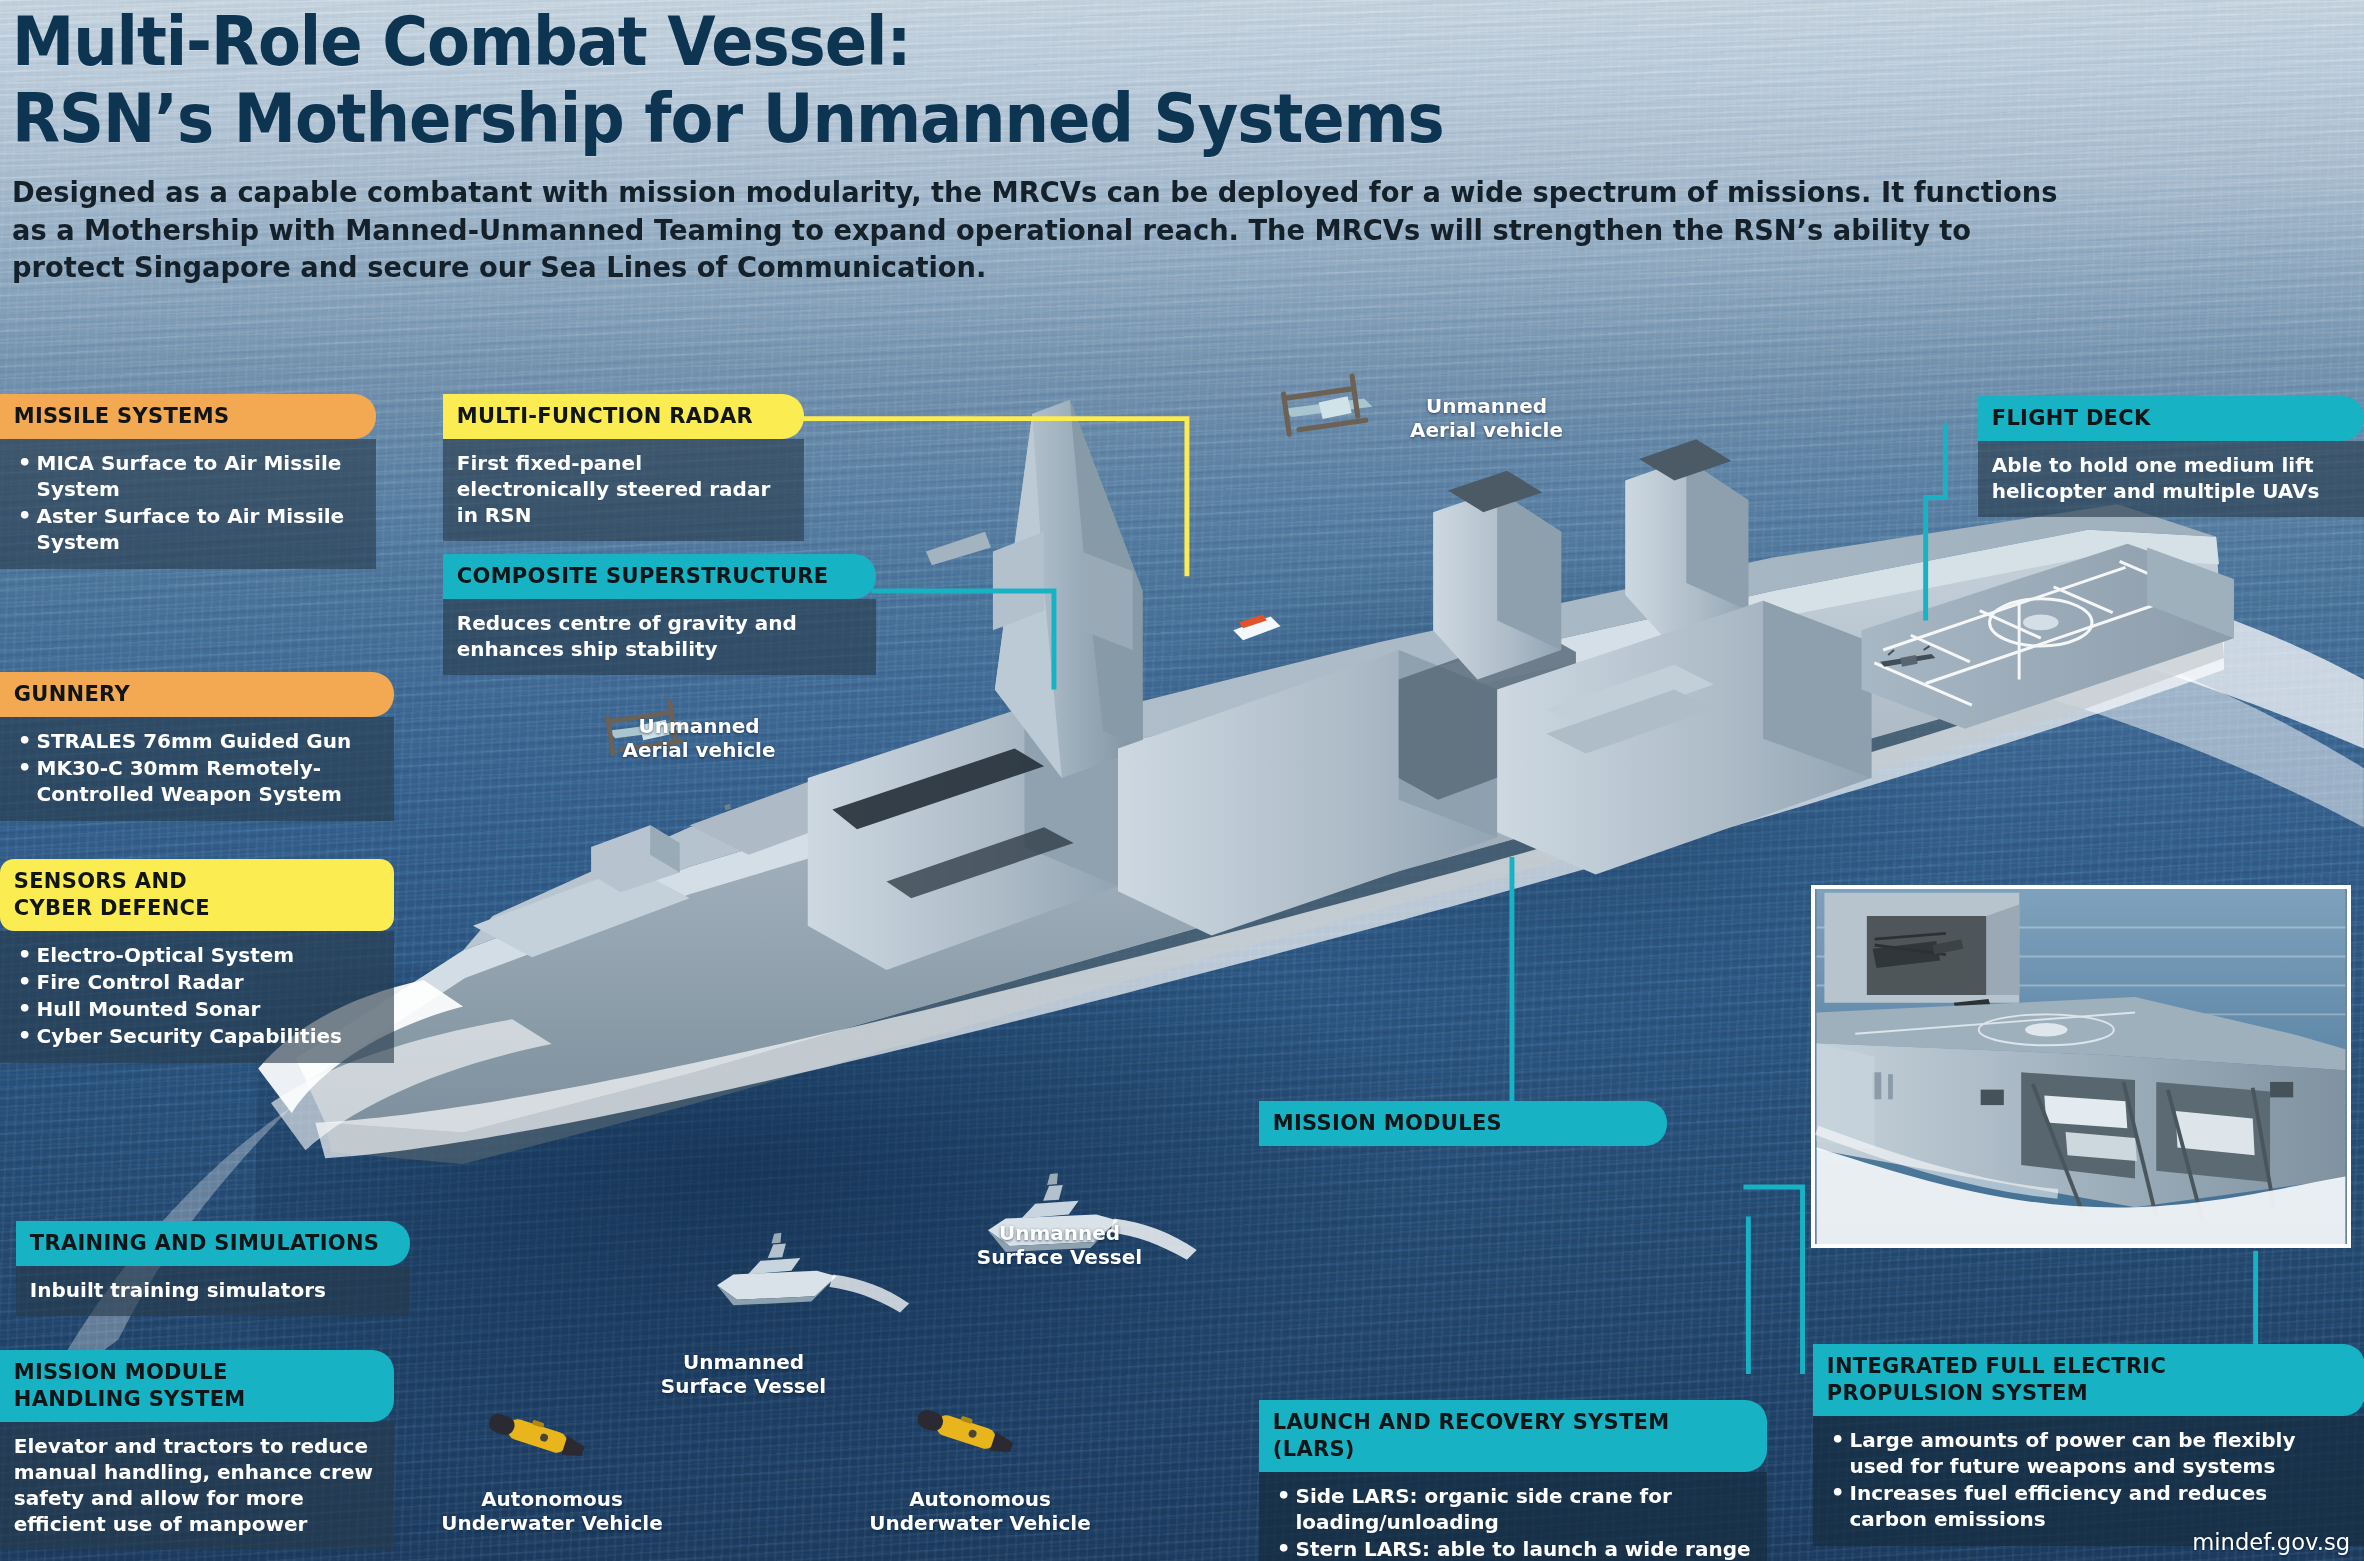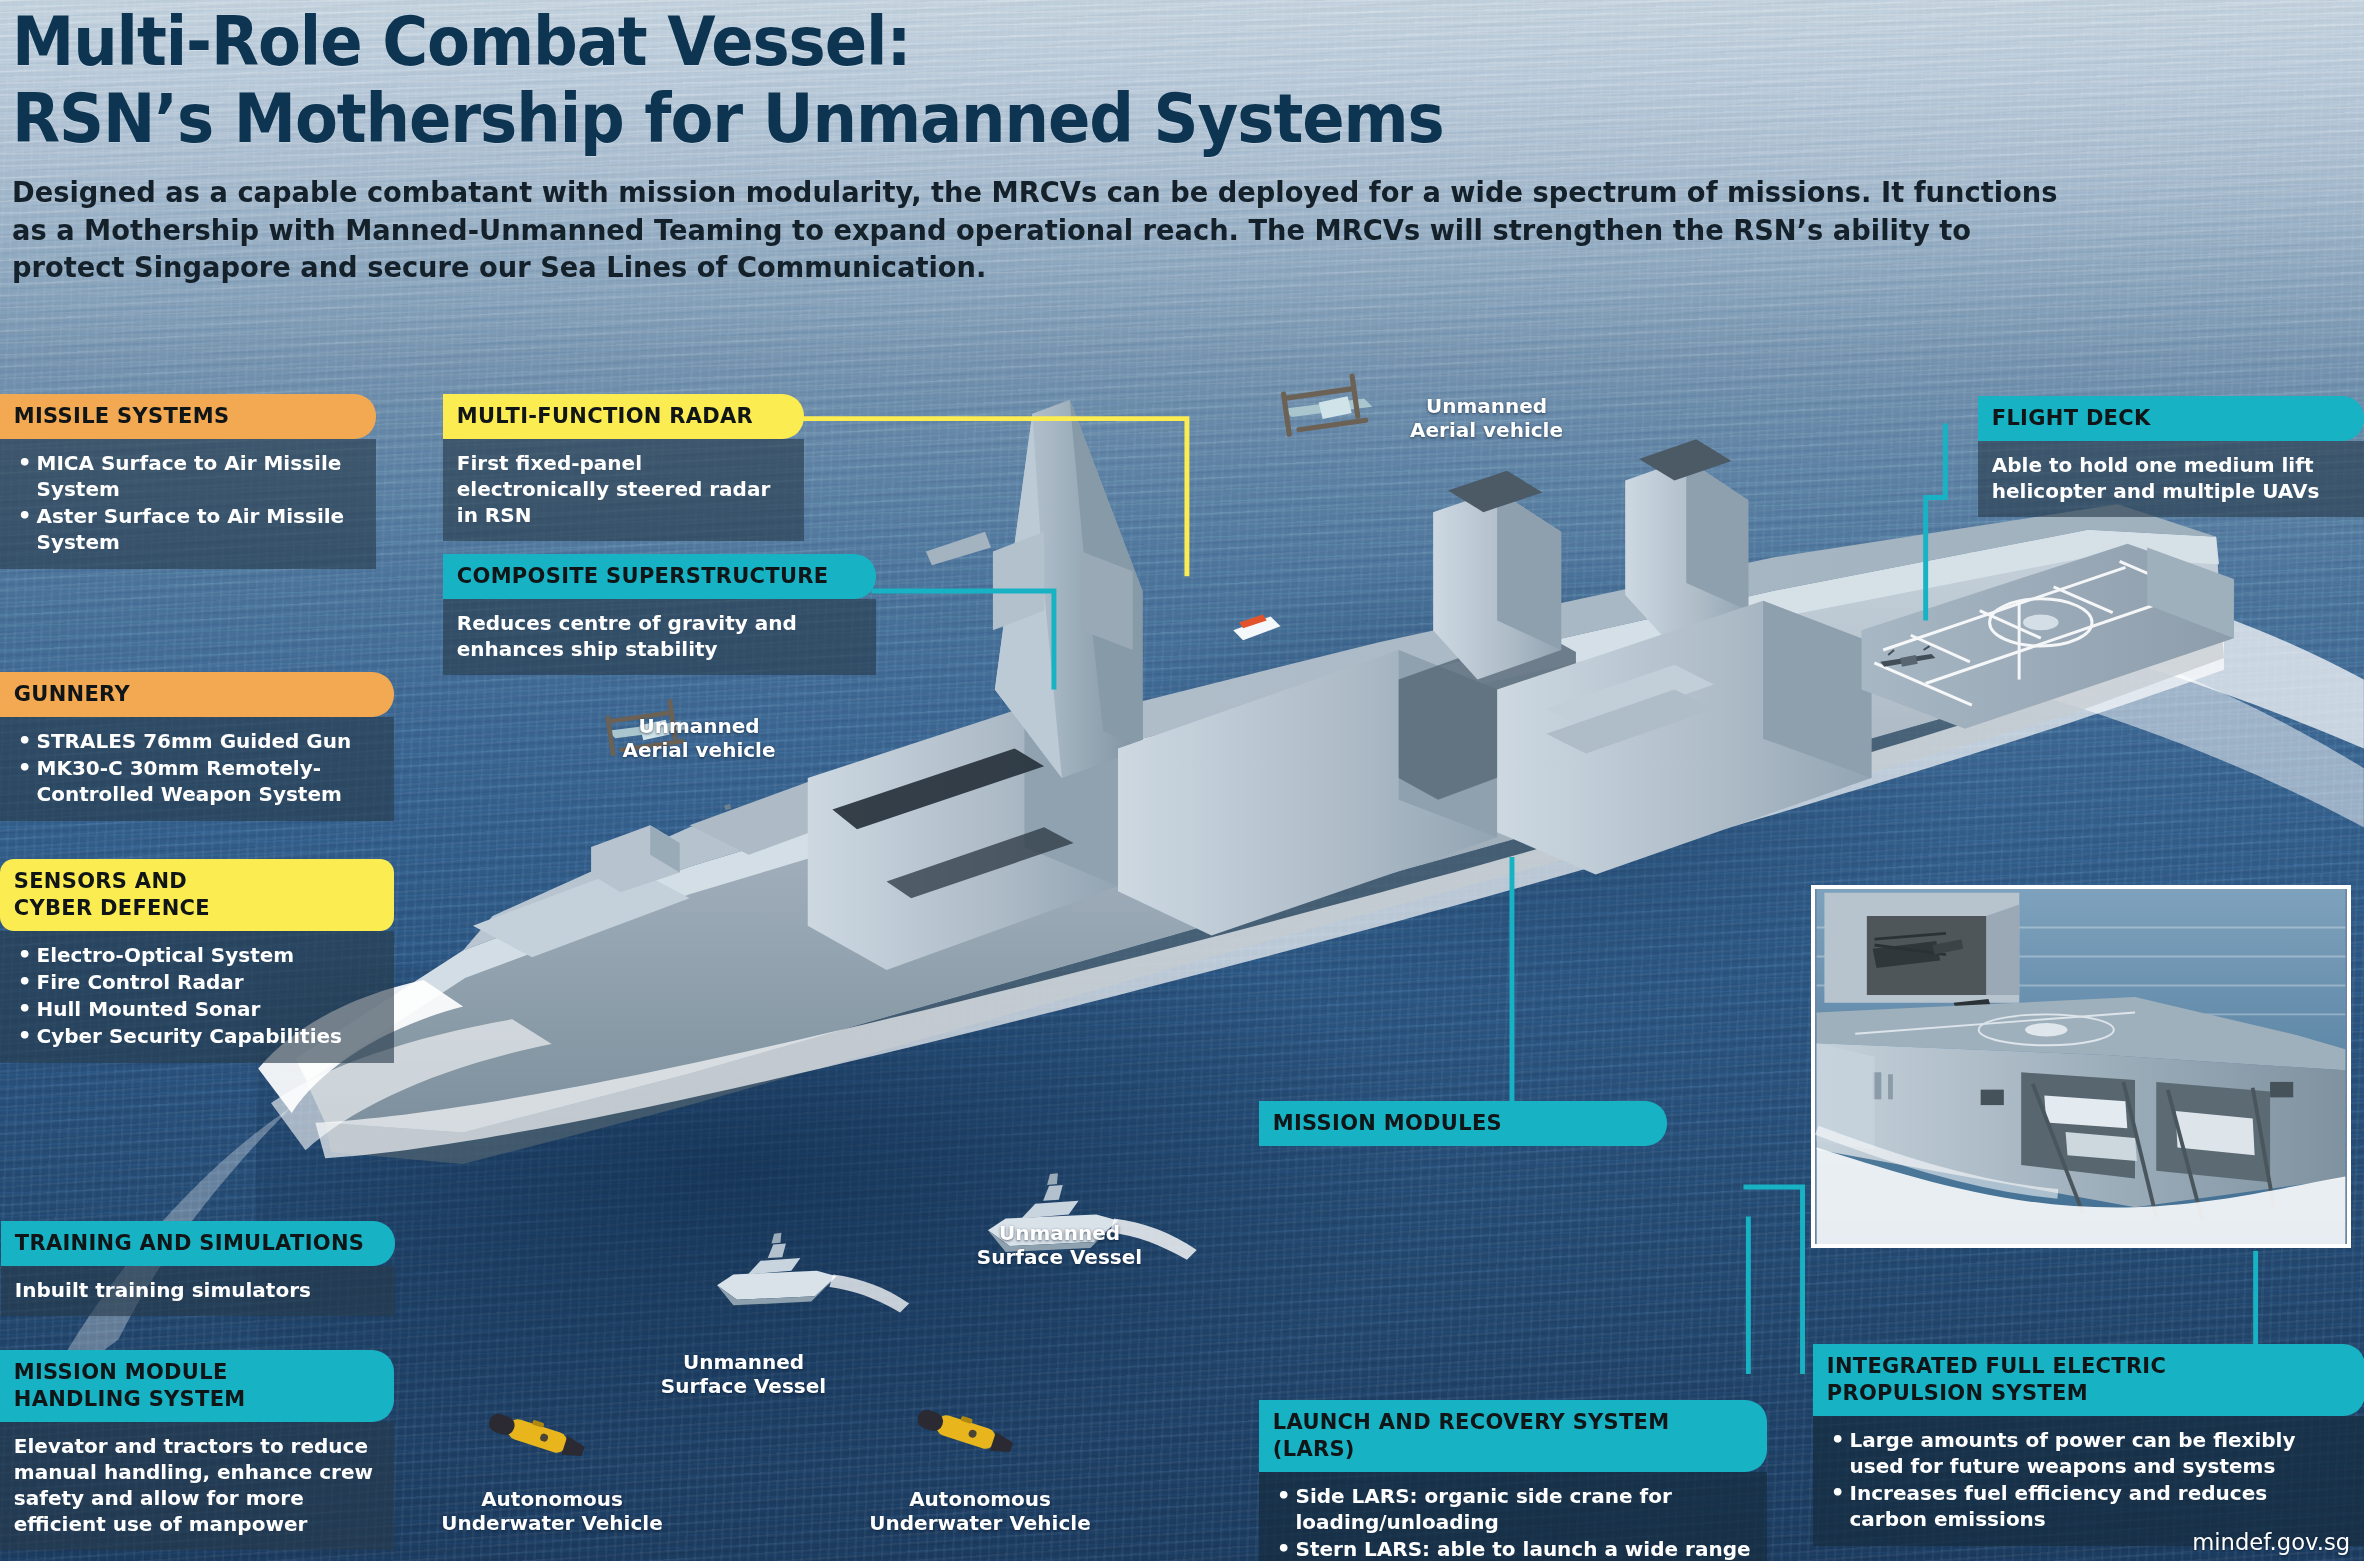--- a/index.html
+++ b/index.html
@@ -483,21 +483,21 @@
     <div class="body">
       <ul>
         <li>Electro-Optical System</li>
         <li>Fire Control Radar</li>
         <li>Hull Mounted Sonar</li>
         <li>Cyber Security Capabilities</li>
       </ul>
     </div>
   </div>
 
-  <div class="panel teal" style="left:1px; top:1221px; width:394px;">
+  <div class="panel teal" style="left:16px; top:1221px; width:394px;">
     <div class="ttl">TRAINING AND SIMULATIONS</div>
     <div class="body">
       <p>Inbuilt training simulators</p>
     </div>
   </div>
 
   <div class="panel teal" style="left:0; top:1350px; width:394px;">
     <div class="ttl" style="white-space:pre-line;">MISSION MODULE
 HANDLING SYSTEM</div>
     <div class="body">

